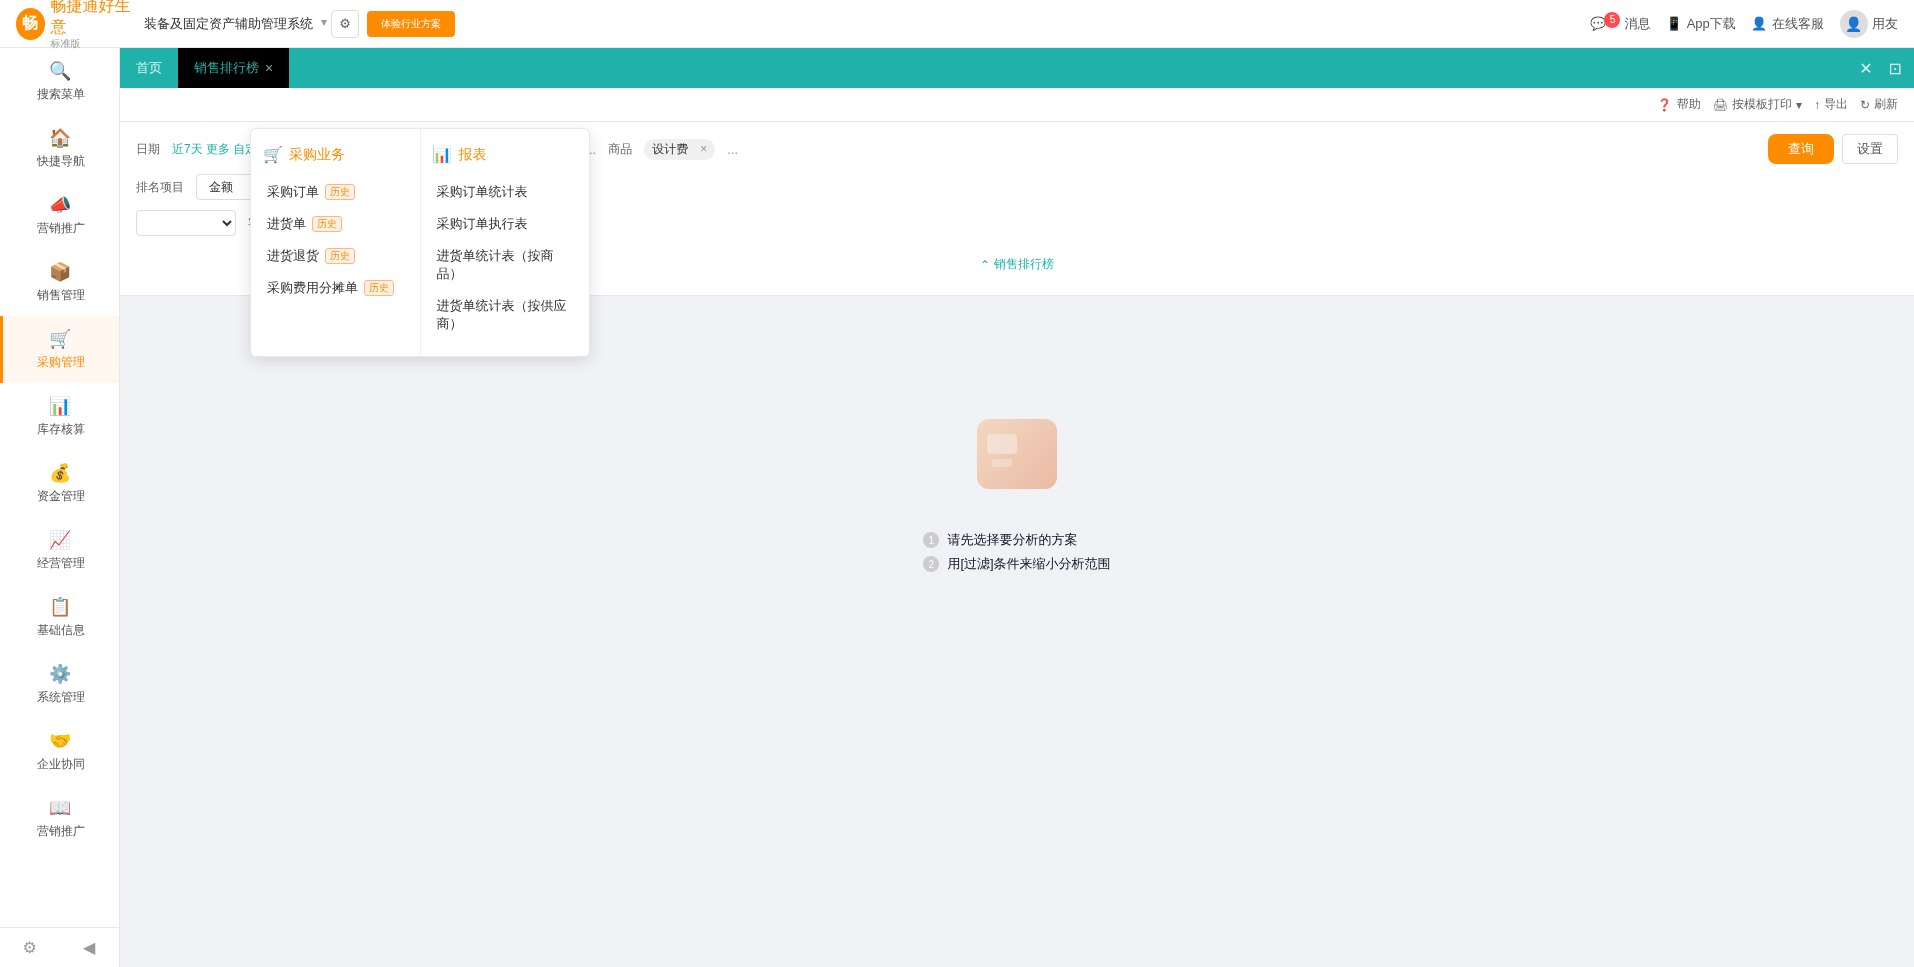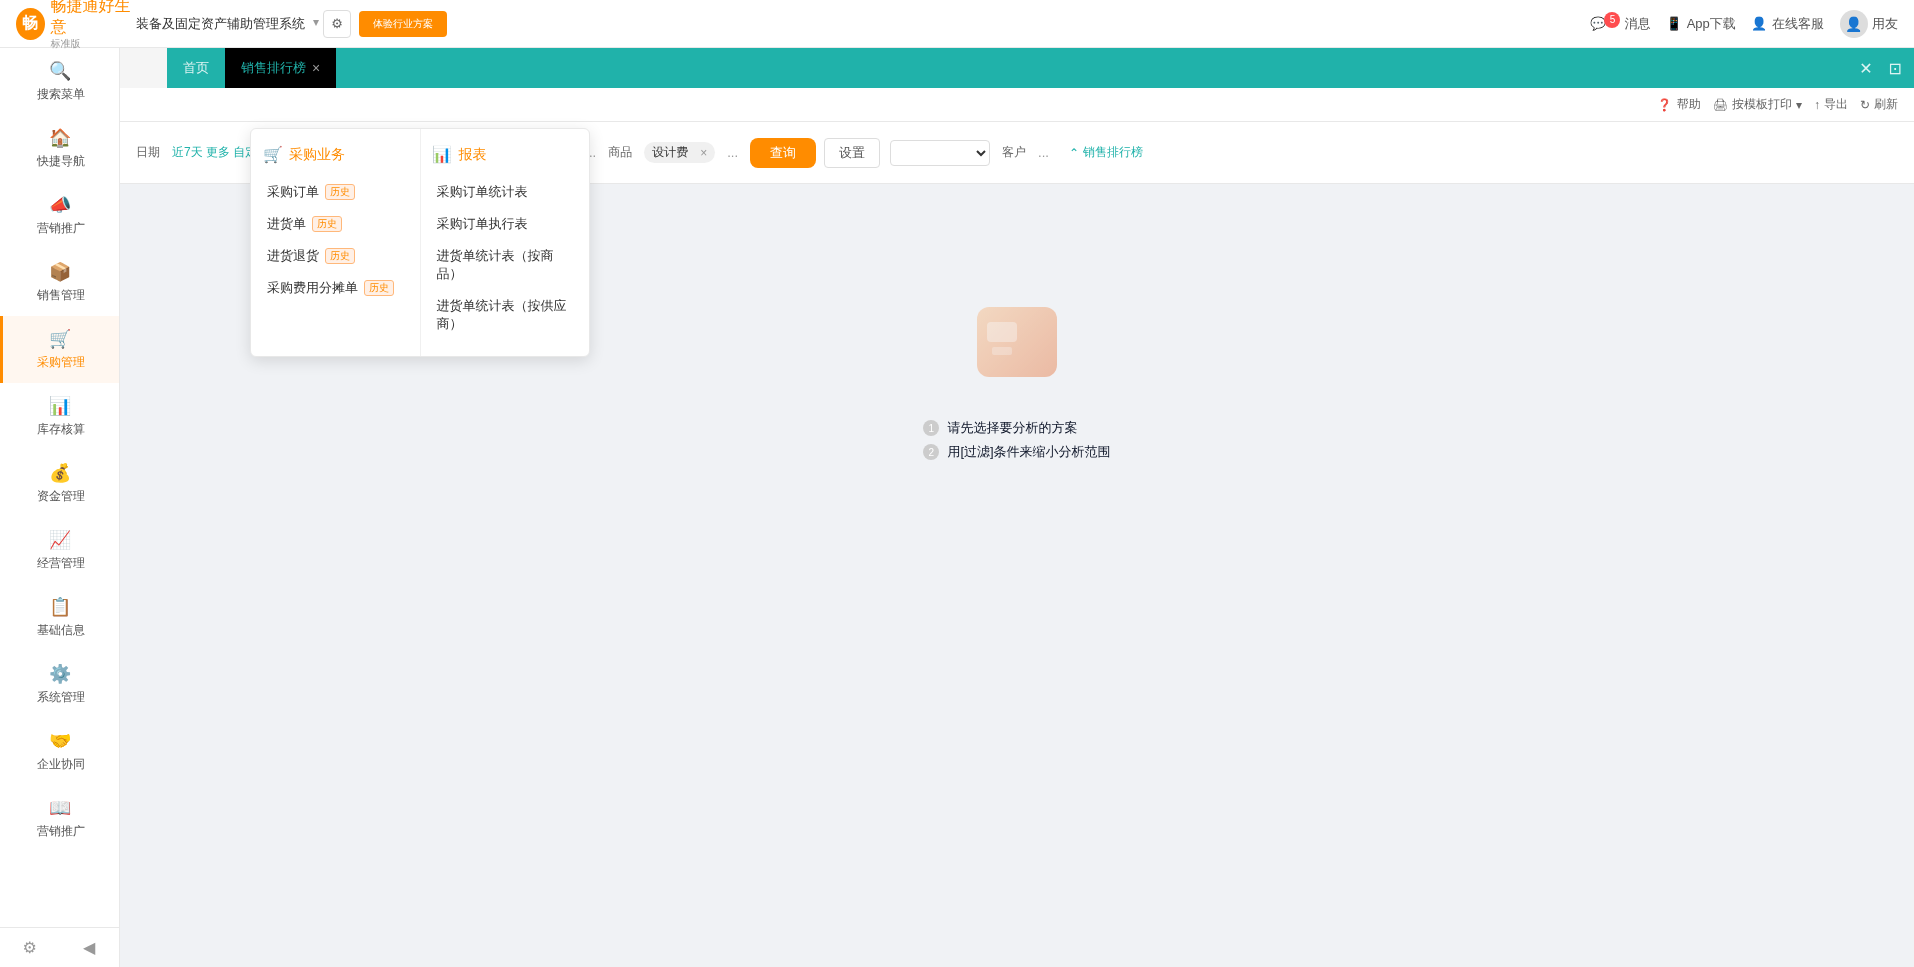--- a/index.html
+++ b/index.html
@@ -28,21 +28,21 @@
       width: 32px; height: 32px;
       background: #ff8c00;
       border-radius: 50%;
       display: flex; align-items: center; justify-content: center;
       color: white; font-size: 16px; font-weight: bold;
     }
     .logo-text { font-size: 16px; color: #ff8c00; line-height: 1.3; }
     .logo-sub { font-size: 10px; color: #999; }
     .header-system {
       display: flex; align-items: flex-start; gap: 8px;
-      color: #333; font-size: 13px; 
+      color: #333; font-size: 13px; margin-left: 8px;
     }
     .header-system .dropdown-icon { color: #999; font-size: 12px; }
     .header-settings {
       width: 28px; height: 28px;
       border: 1px solid #ddd; border-radius: 4px;
       display: flex; align-items: center; justify-content: center;
       cursor: pointer; margin-left: 4px; color: #666;
     }
     .header-industry-btn {
       background: #ff8c00;
@@ -125,21 +125,20 @@
       flex-direction: column;
       overflow: hidden;
     }
 
     
     .tab-bar {
       height: 40px;
       background: #20b2aa;
       display: flex;
       align-items: stretch;
-      margin-left: 47px;
     }
     .tab-item {
       padding: 0 16px;
       display: flex; align-items: center;
       cursor: pointer;
       color: rgba(255,255,255,0.85);
       font-size: 13px;
       gap: 6px;
     }
     .tab-item.active {
@@ -168,21 +167,21 @@
       background: #f0f2f5;
       overflow: hidden;
       position: relative;
     }
 
     
     .filter-bar {
       background: #fff;
       padding: 12px 16px;
       display: flex;
-      flex-direction: row;
+      flex-direction: column;
       gap: 10px;
       border-bottom: 1px solid #e8e8e8;
     }
     .filter-row {
       display: flex;
       align-items: center;
       gap: 12px;
       flex-wrap: wrap;
     }
     .filter-label { color: #666; font-size: 12px; white-space: nowrap; }
@@ -437,20 +436,30 @@
             <span class="remove">×</span>
           </div>
           <span class="dot-btn">...</span>
 
           <div class="filter-actions">
             <button class="btn-query">查询</button>
             <button class="btn-settings">设置</button>
           </div>
         </div>
 
+        <div class="filter-row">
+          <span class="filter-label">排名项目</span>
+          <select class="filter-select">
+            <option>金额</option>
+          </select>
+          <span class="dot-btn">...</span>
+
+          <span class="filter-label">业务员</span>
+          <span class="dot-btn">...</span>
+        </div>
 
         <div class="filter-row">
           <select class="filter-select" style="width:100px;">
             <option></option>
           </select>
 
           <span class="filter-label">客户</span>
           <span class="dot-btn">...</span>
         </div>
 

